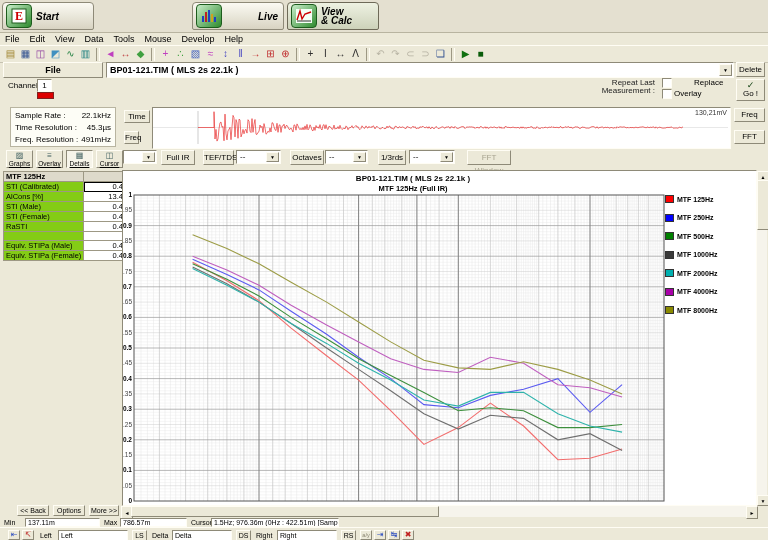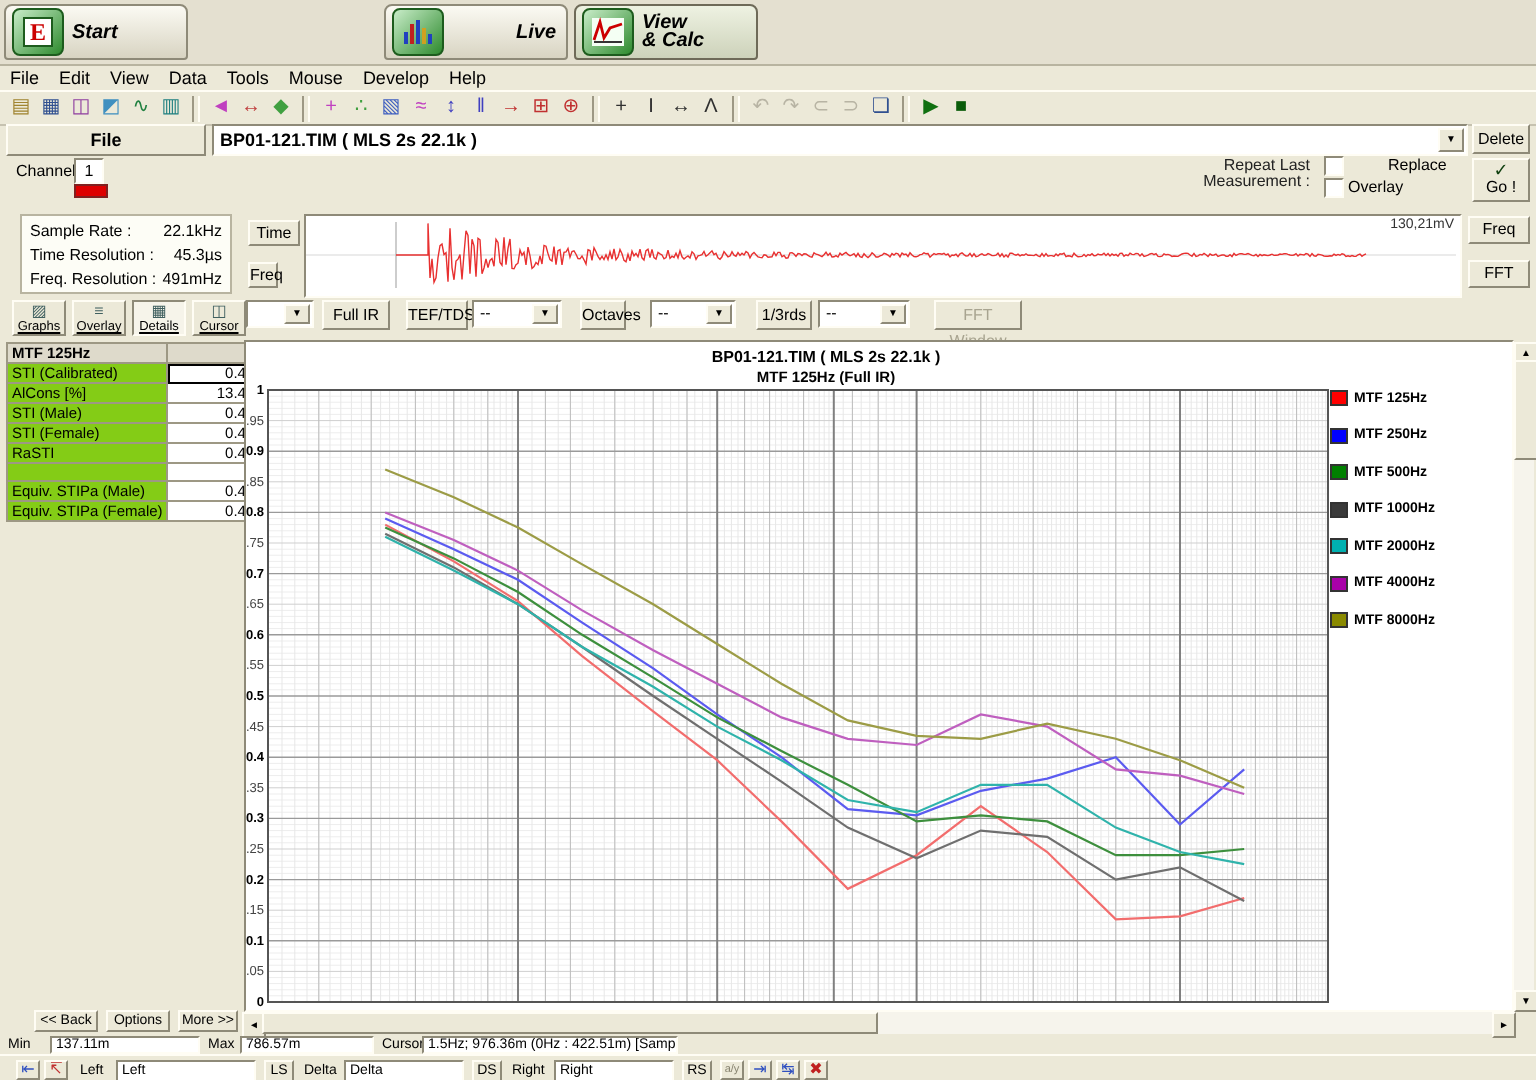--- a/index.html
+++ b/index.html
@@ -218,21 +218,21 @@
 <div class="abs combo" style="left:123px;top:150px;width:34px;height:14px;">
   <span class="cv t8"></span>
   <span class="ca">▼</span>
 </div>
 <div class="abs btn t8" style="left:161px;top:150px;width:34px;height:15px;line-height:13px;">Full IR</div>
 <div class="abs btn t8" style="left:203px;top:150px;width:31px;height:15px;line-height:13px;">TEF/TDS</div>
 <div class="abs combo" style="left:236px;top:150px;width:45px;height:14px;">
   <span class="cv t8">--</span>
   <span class="ca">▼</span>
 </div>
-<div class="abs btn t8" style="left:290px;top:150px;width:23px;height:15px;line-height:13px;">Octaves</div>
+<div class="abs btn t8" style="left:290px;top:150px;width:34px;height:15px;line-height:13px;">Octaves</div>
 <div class="abs combo" style="left:325px;top:150px;width:43px;height:14px;">
   <span class="cv t8">--</span>
   <span class="ca">▼</span>
 </div>
 <div class="abs btn t8" style="left:378px;top:150px;width:28px;height:15px;line-height:13px;">1/3rds</div>
 <div class="abs combo" style="left:409px;top:150px;width:46px;height:14px;">
   <span class="cv t8">--</span>
   <span class="ca">▼</span>
 </div>
 <div class="abs btn t8 disabled" style="left:467px;top:150px;width:44px;height:15px;line-height:13px;color:#a8a490;">FFT Window</div>

